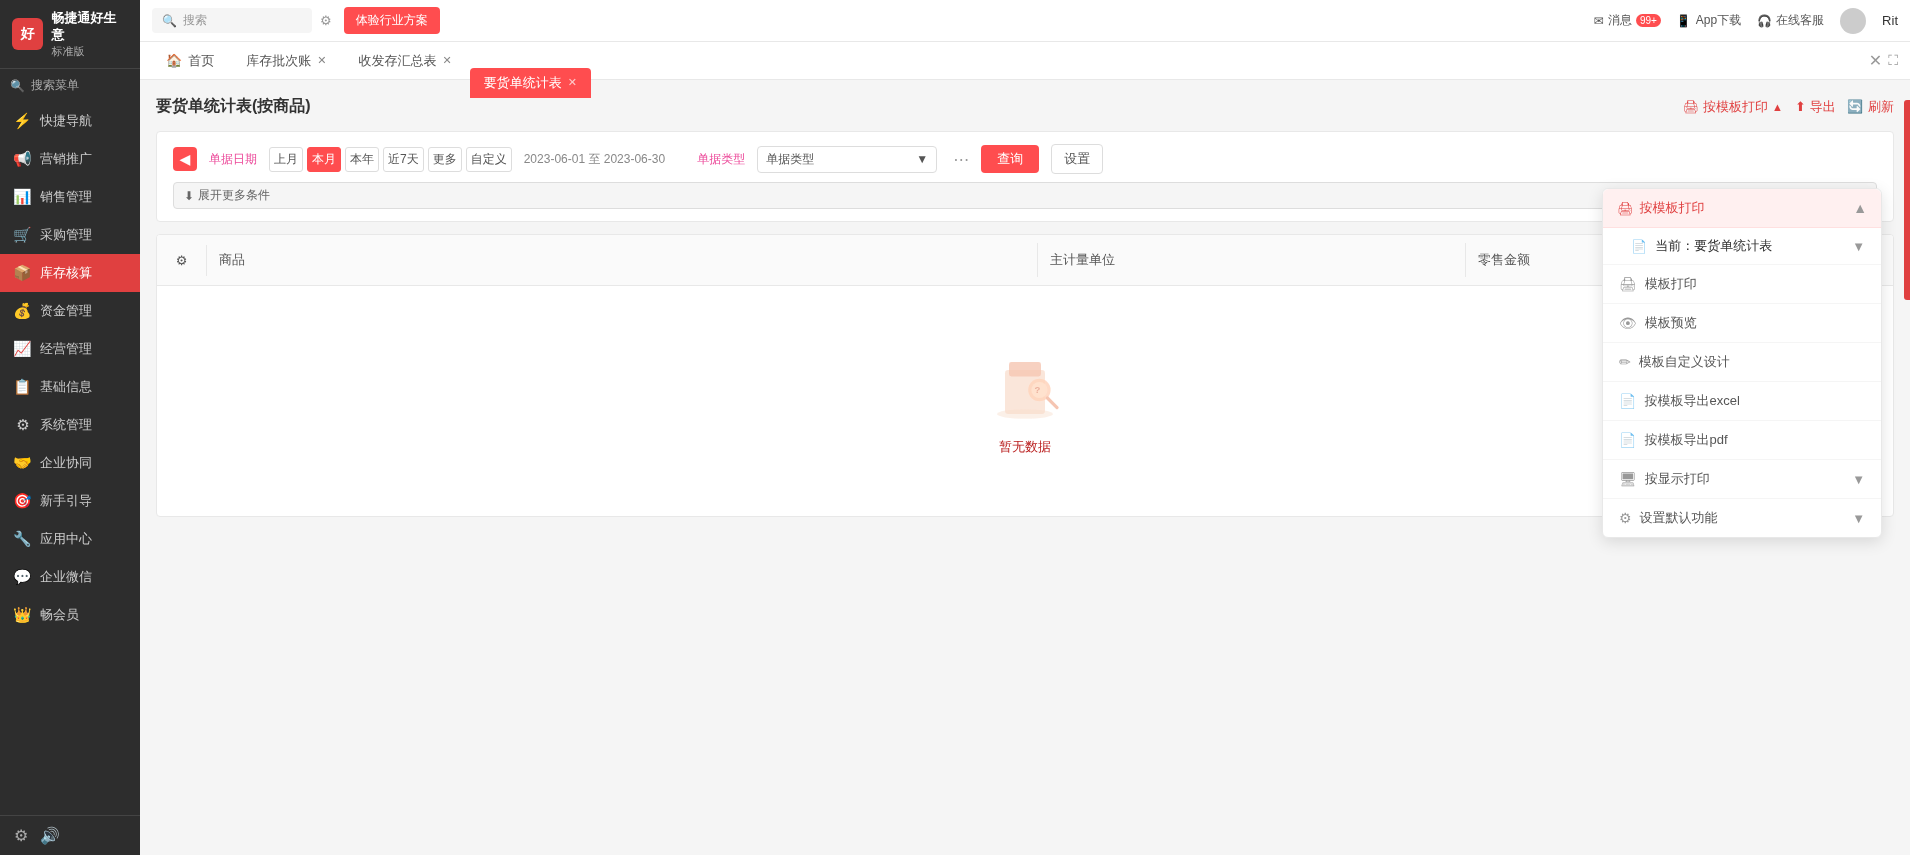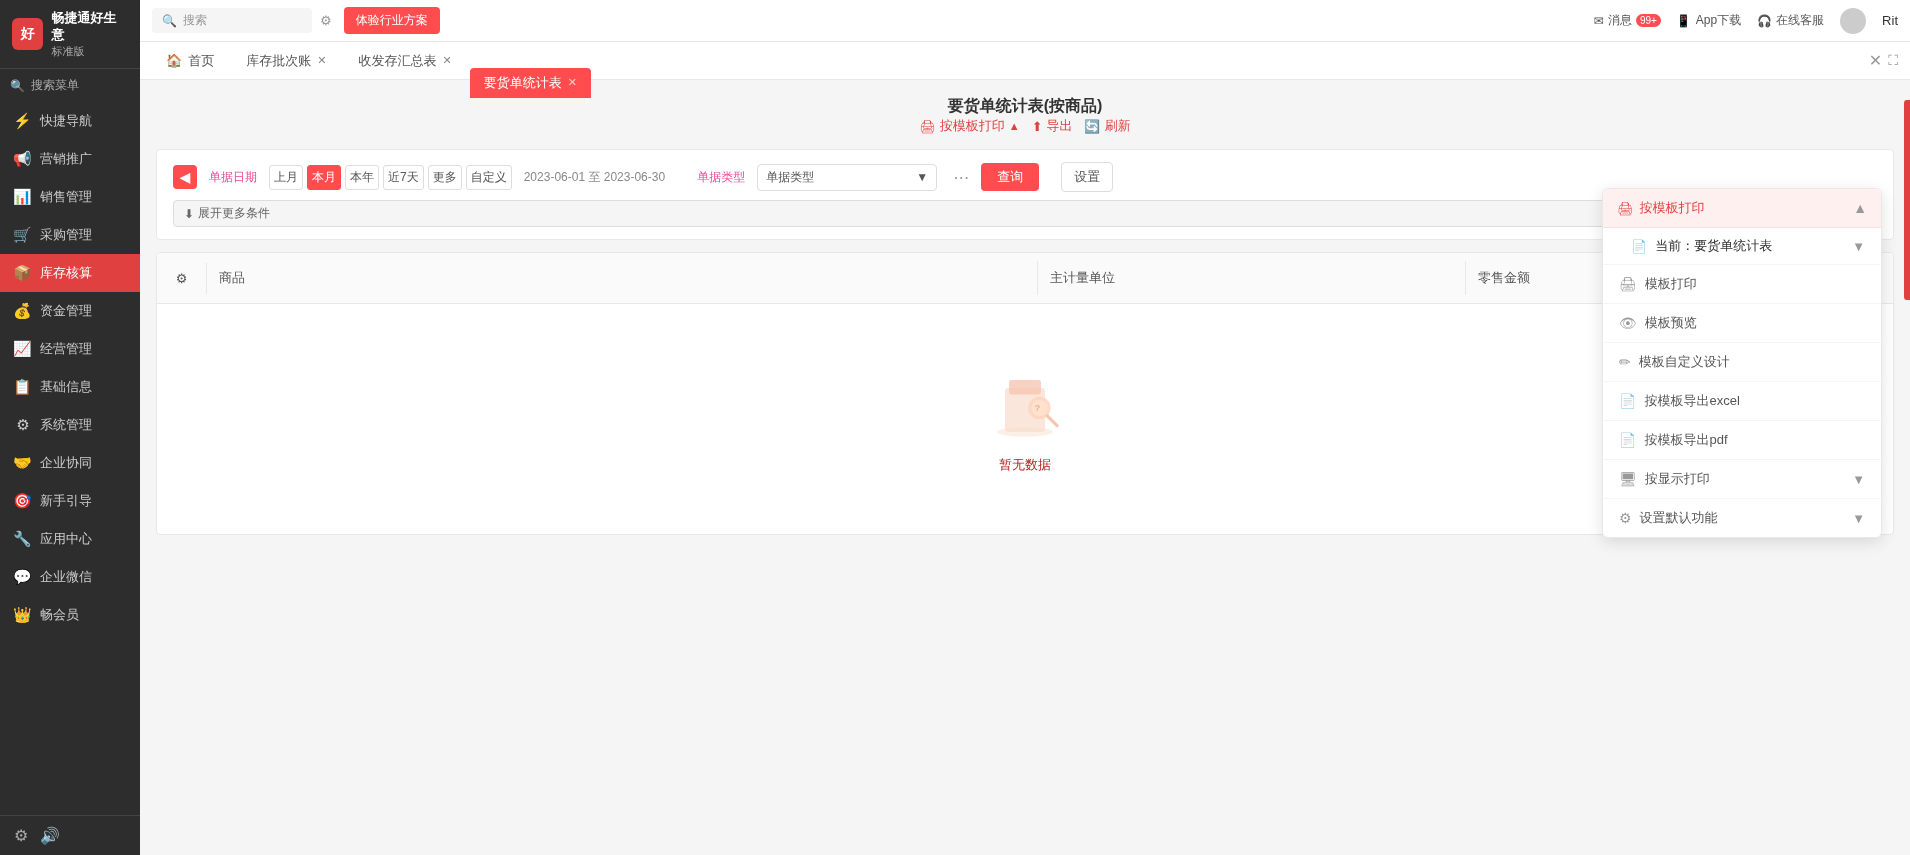--- a/index.html
+++ b/index.html
@@ -128,23 +128,22 @@
     
     .content-area {
       flex: 1;
       overflow: auto;
       padding: 16px;
       position: relative;
     }
 
     
     .page-header {
-      display: flex; align-items: center; justify-content: flex-end;
+      display: flex; align-items: center; justify-content: space-between;
       margin-bottom: 14px;
-      flex-direction: column;
     }
     .page-title { font-size: 16px; font-weight: bold; color: #333; }
     .page-actions { display: flex; align-items: center; gap: 12px; }
     .action-btn {
       display: flex; align-items: center; gap: 4px;
       color: #e04040; font-size: 13px; cursor: pointer;
     }
 
     
     .filter-area {
@@ -449,21 +448,21 @@
         <span class="date-range">2023-06-01 至 2023-06-30</span>
 
         <span class="filter-label" style="margin-left:20px;">单据类型</span>
         <div class="select-box">
           <span>单据类型</span>
           <span style="margin-left:auto;">▼</span>
         </div>
 
         <span style="color:#999; cursor:pointer; font-size:16px; margin-left:4px;">⋯</span>
         <button class="query-btn">查询</button>
-        <button style="background:white; border:1px solid #ddd; border-radius:4px; padding:5px 12px; color:#555; cursor:pointer; font-size:13px;margin-left:10px;">设置</button>
+        <button style="background:white; border:1px solid #ddd; border-radius:4px; padding:5px 12px; color:#555; cursor:pointer; font-size:13px;">设置</button>
       </div>
       <div style="margin-top:6px;">
         <div class="filter-expand-btn">
           <span>⬇</span>
           <span>展开更多条件</span>
         </div>
       </div>
     </div>
 
     <div class="table-wrap">

